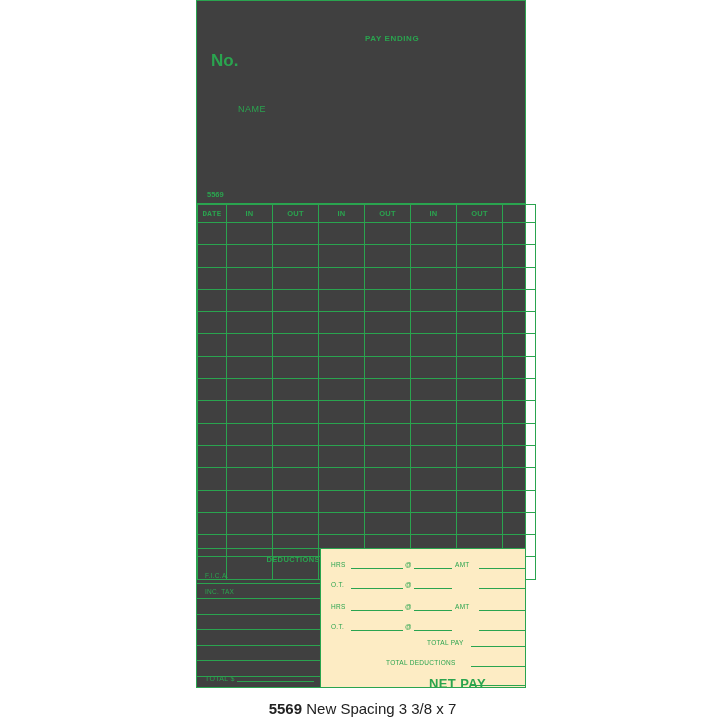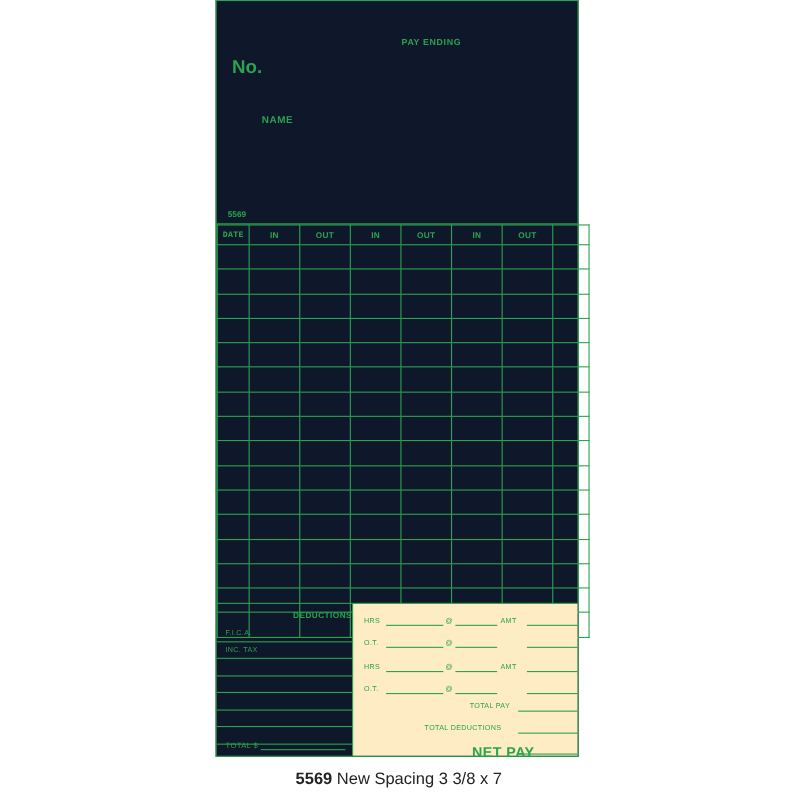--- a/index.html
+++ b/index.html
@@ -7,42 +7,42 @@
     width:725px;height:725px;
     background:#ffffff;
     font-family:"Liberation Sans", sans-serif;
     position:relative;
     overflow:hidden;
   }
   .card{
     position:absolute;
     left:196px;top:0px;
     width:330px;height:688px;
-    background:#0f172a;
+    background:#404040;
     border:1px solid #2aa44f;
     box-sizing:border-box;
   }
   .hdr{
     position:relative;
     height:203px;
     box-sizing:border-box;
     border-bottom:1px solid #2aa44f;
   }
   .pay-ending{
     position:absolute;left:168px;top:33px;
     font-size:8px;font-weight:bold;letter-spacing:.6px;
     color:#2aa44f;
   }
   .no-label{
     position:absolute;left:14px;top:50px;
     font-size:17px;font-weight:bold;color:#2aa44f;
   }
   .name-label{
     position:absolute;left:13px;top:103px;
-    font-size:9px;font-weight:bold;letter-spacing:.5px;color:#2aa44f;padding-left:28px;
+    font-size:9px;font-weight:normal;letter-spacing:.5px;color:#2aa44f;padding-left:28px;
   }
   .form-no{
     position:absolute;left:10px;top:189px;
     font-size:7.5px;font-weight:bold;color:#2aa44f;
   }
 
   
   table.grid{
     border-collapse:collapse;
     width:100%;

